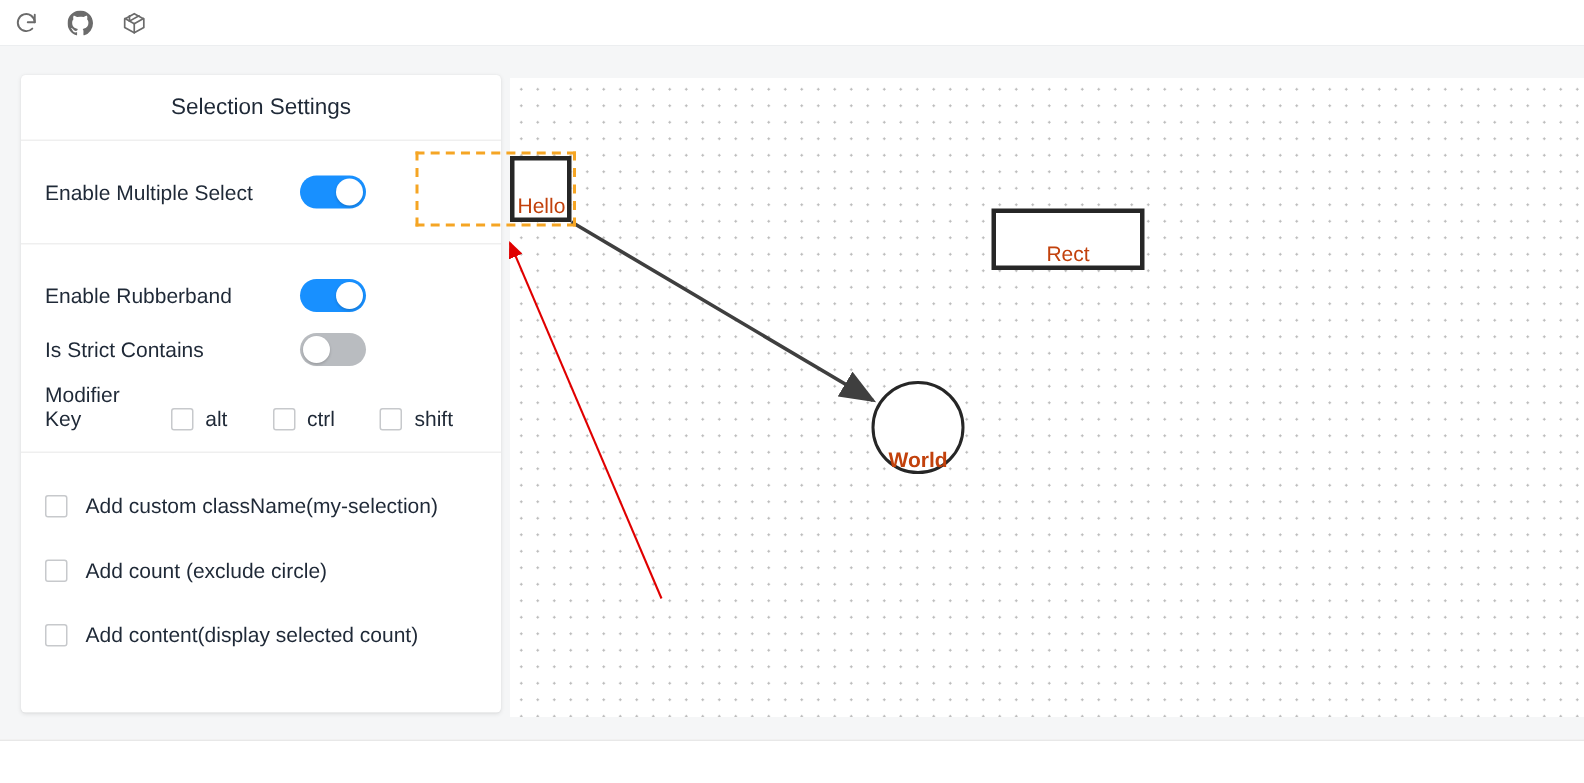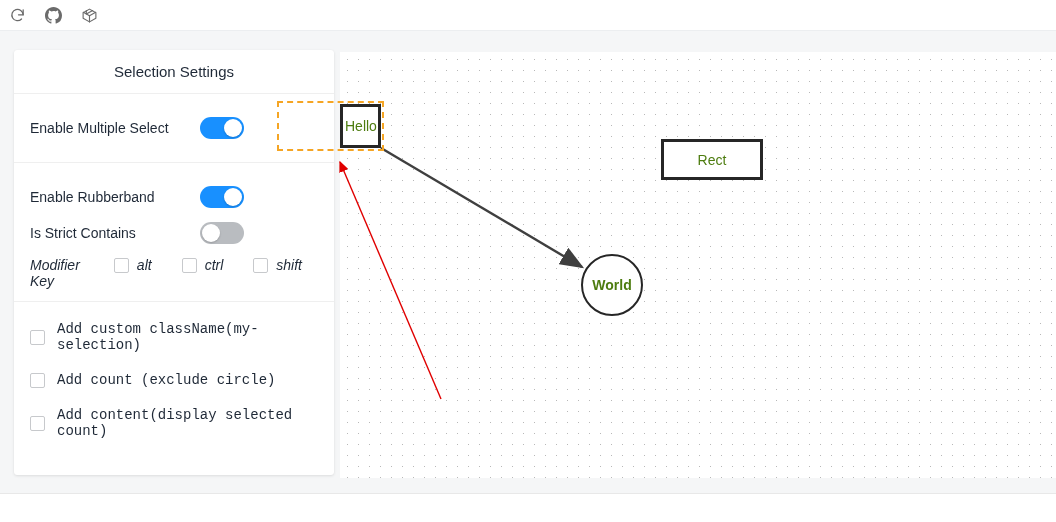--- a/index.html
+++ b/index.html
@@ -85,21 +85,21 @@
     align-items: center;
     justify-content: center;
     font-size: 15px;
     color: #1f2937;
     border-bottom: 1px solid #efefef;
   }
   .panel-section {
     padding: 14px 16px 14px 16px;
     border-bottom: 1px solid #efefef;
   }
-  .panel-section.last { border-bottom: none; padding-top: 16px; font-family: Liberation Mono, monospace; }
+  .panel-section.last { border-bottom: none; padding-top: 16px; }
 
   .row {
     display: flex;
     align-items: center;
     height: 32px;
     margin: 4px 0;
   }
   .row-label {
     font-size: 14px;
     color: #1f2937;
@@ -124,25 +124,24 @@
     border-radius: 50%;
     background: #ffffff;
     box-shadow: 0 1px 2px rgba(0,0,0,0.18);
   }
   .switch.on  .knob { left: 24px; }
   .switch.off .knob { left: 2px; }
 
   
   .mod-row {
     display: flex;
-    align-items: flex-start;
+    align-items: flex-end;
     height: 30px;
     margin-top: 8px;
     gap: 2px;
-    font-style: italic;
   }
   .mod-label {
     font-size: 14px;
     color: #1f2937;
     margin-right: 14px;
   }
   .mod-item {
     display: flex;
     align-items: center;
     margin-right: 16px;
@@ -192,24 +191,24 @@
     width: 1056px; height: 522px;
     pointer-events: none;
     z-index: 8;
   }
 
   .node {
     position: absolute;
     background: #ffffff;
     border: 3px solid #262626;
     display: flex;
-    align-items: center;
+    align-items: flex-end;
     justify-content: center;
     font-size: 14px;
-    color: #4d7c0f;
+    color: #c2410c;
     pointer-events: auto;
     cursor: pointer;
   }
   .node.circle { border-radius: 50%; border-width: 2px; }
 
   .sel-box {
     position: absolute;
     border: 2px dashed #f5a524;
     background: rgba(255,255,255,0.0);
     pointer-events: auto;

